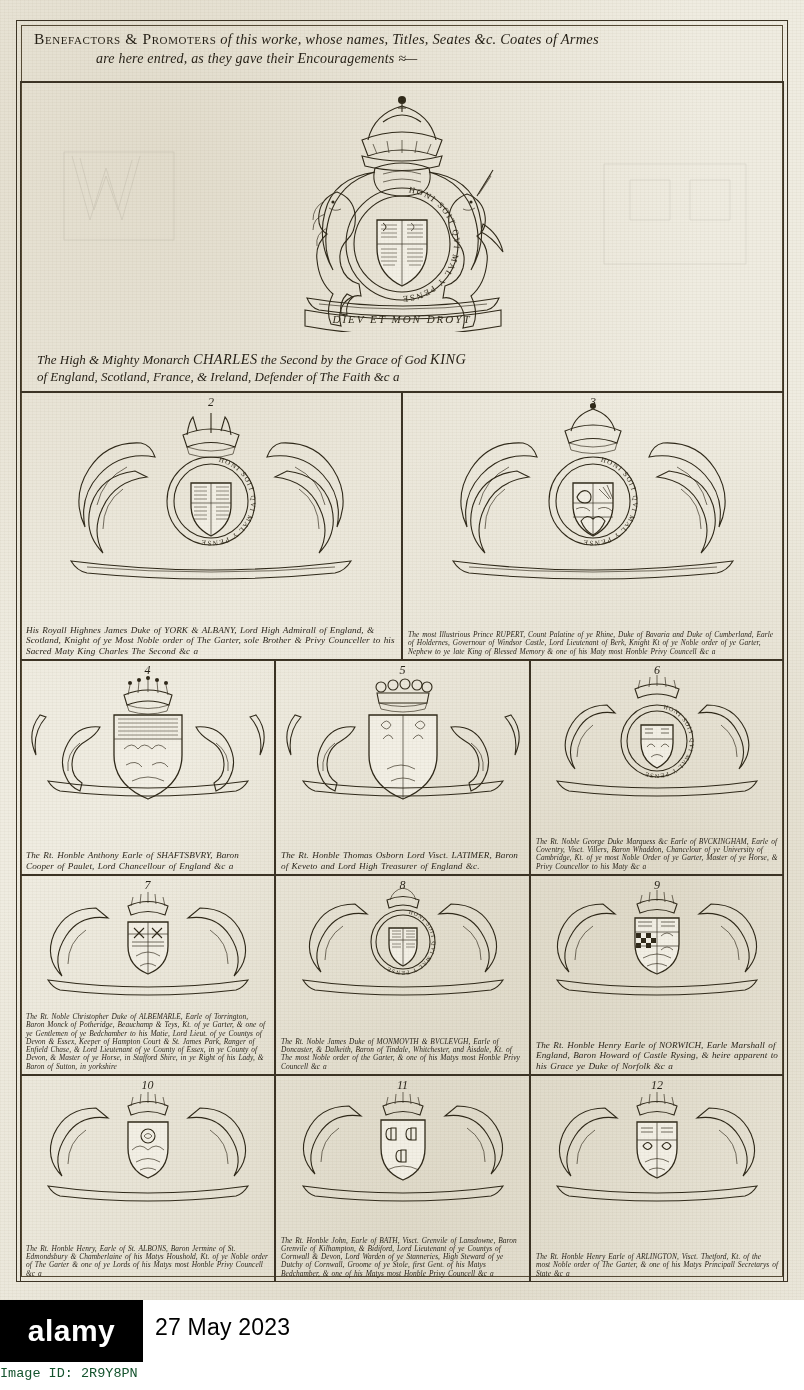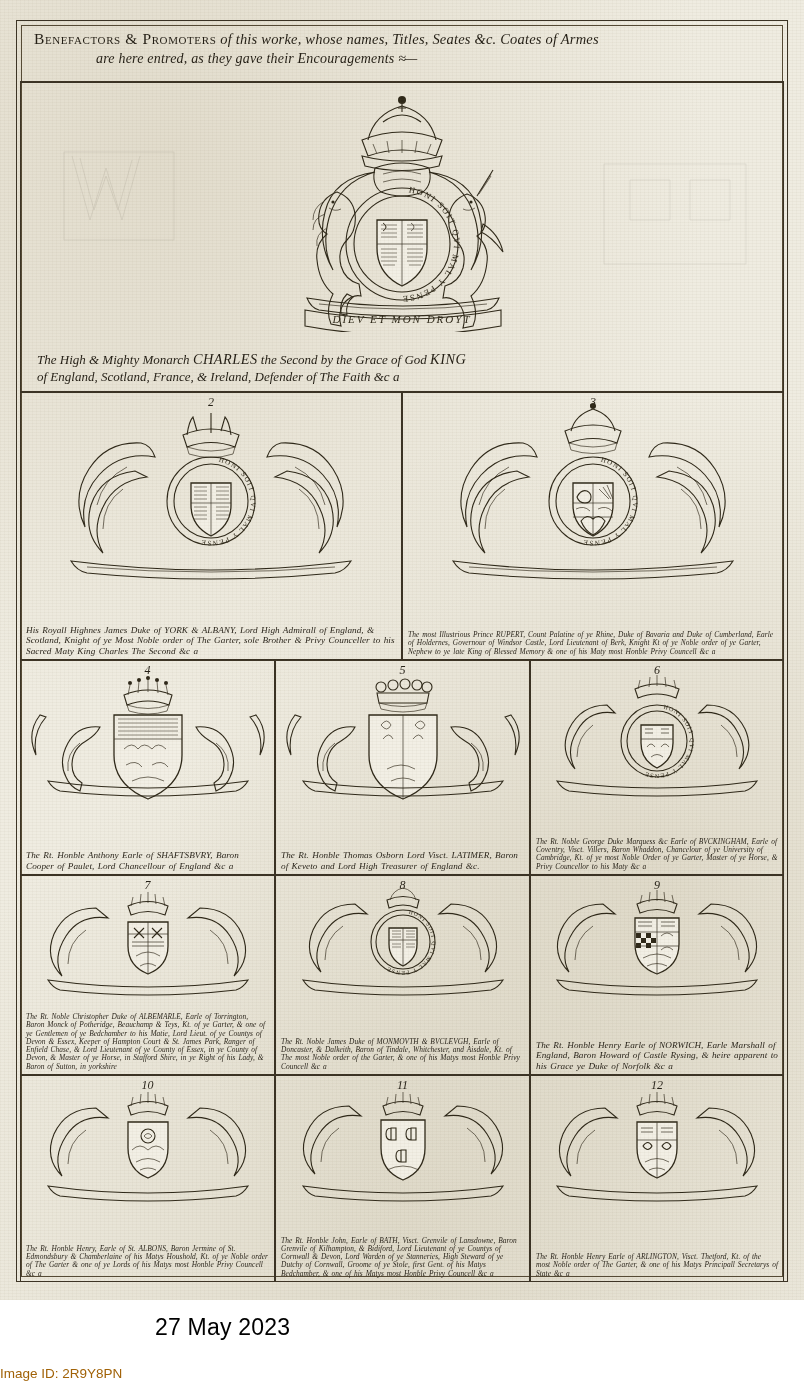--- a/index.html
+++ b/index.html
@@ -196,23 +196,23 @@
     position: absolute;
     left: 155px; top: 14px;
     font-family: "Liberation Sans", sans-serif;
     font-size: 23px;
     color: #000;
     letter-spacing: .2px;
   }
   .alamy-idline {
     position: absolute;
     left: 0; top: 66px;
-    font-family: Liberation Sans, sans-serif;
+    font-family: Liberation Mono, monospace;
     font-size: 13.5px;
-    color: #a16207;
+    color: #14532d;
   }
 
   
   svg { display:block; }
   .ink { fill:none; stroke:#2e2819; stroke-width:1.1; }
   .ink-thin { fill:none; stroke:#3b3425; stroke-width:.7; }
   .ink-f { fill:#2e2819; }
   .shield-face { fill:#f2efe5; stroke:#2e2819; stroke-width:1.3; }
   .hatch { stroke:#3b3425; stroke-width:.55; }
 </style>
@@ -628,17 +628,18 @@
             <path class="ink" d="M20 102 q100 14 200 0 q-5 8 -12 10 q-88 10 -176 0 q-7 -2 -12 -10z"></path>
           </svg>
         </div>
         <div class="caption c-small">The Rt. Honble Henry Earle of ARLINGTON, Visct. Thetford, Kt. of the most Noble order of The Garter, &amp; one of his Matys Principall Secretarys of State &amp;c a</div>
       </div>
 
     </div>
   </div>
 
   <div class="alamy-bar">
+    <div class="alamy-logo">alamy</div>
     <div class="alamy-date">27 May 2023</div>
     <div class="alamy-idline">Image ID: 2R9Y8PN</div>
   </div>
 
 </div>
 
 </body></html>

